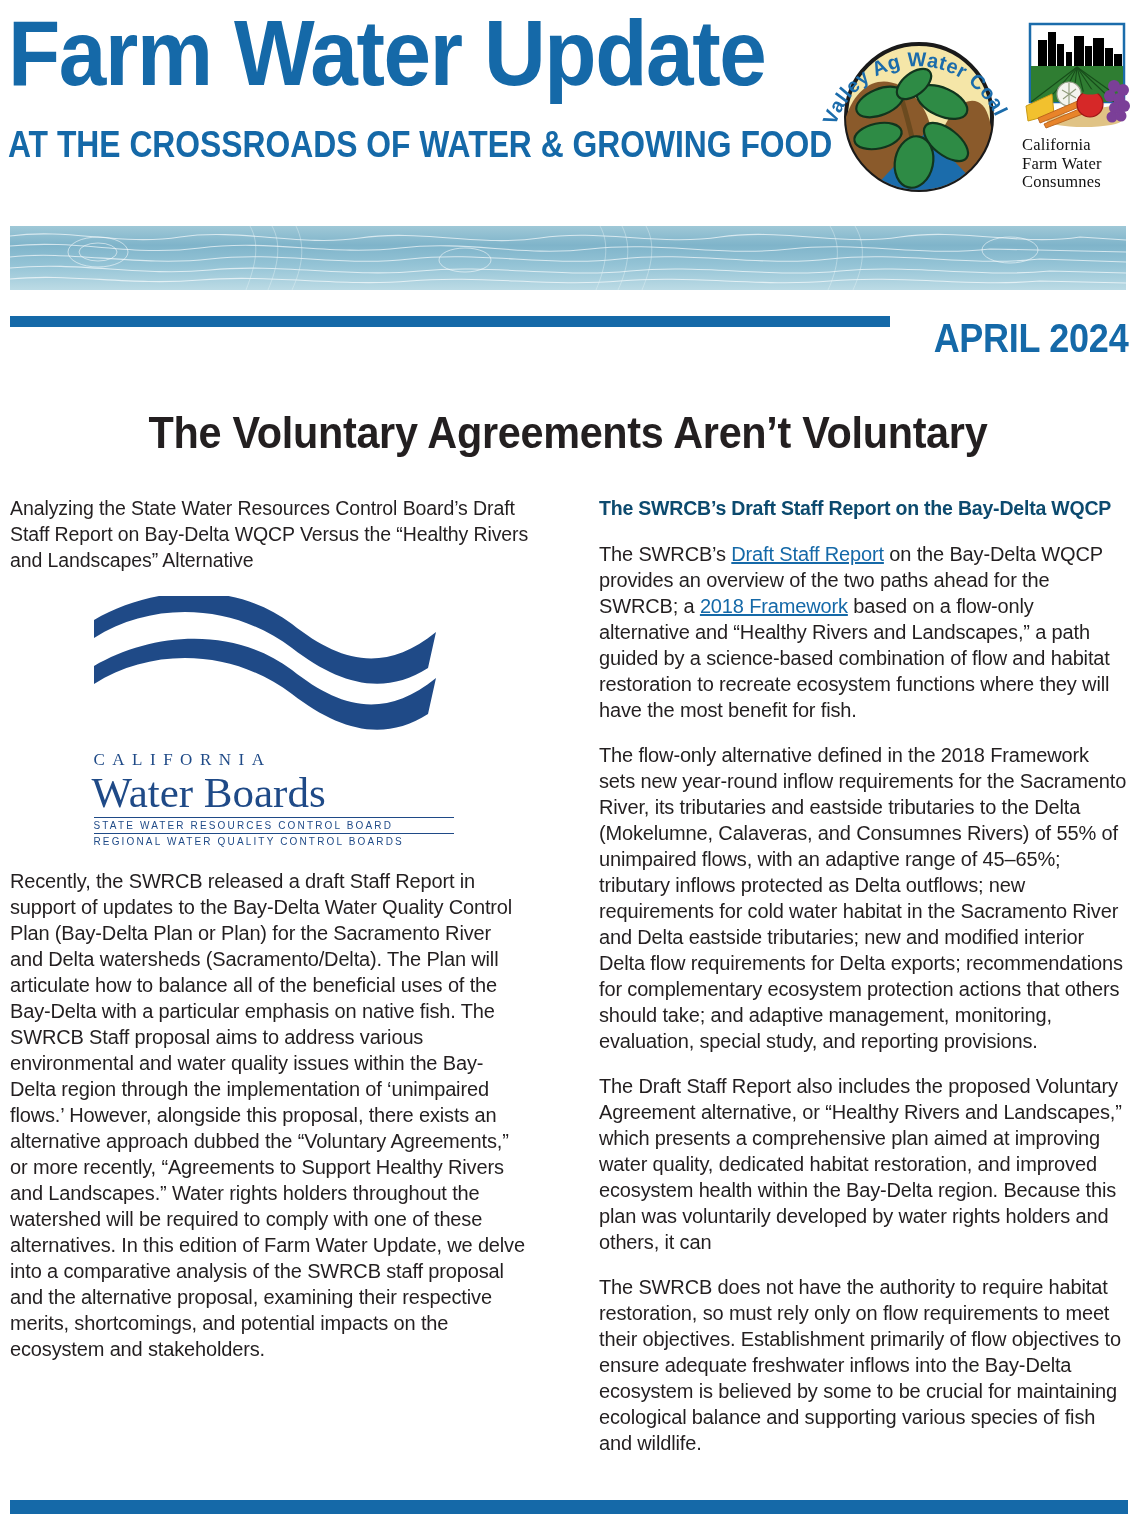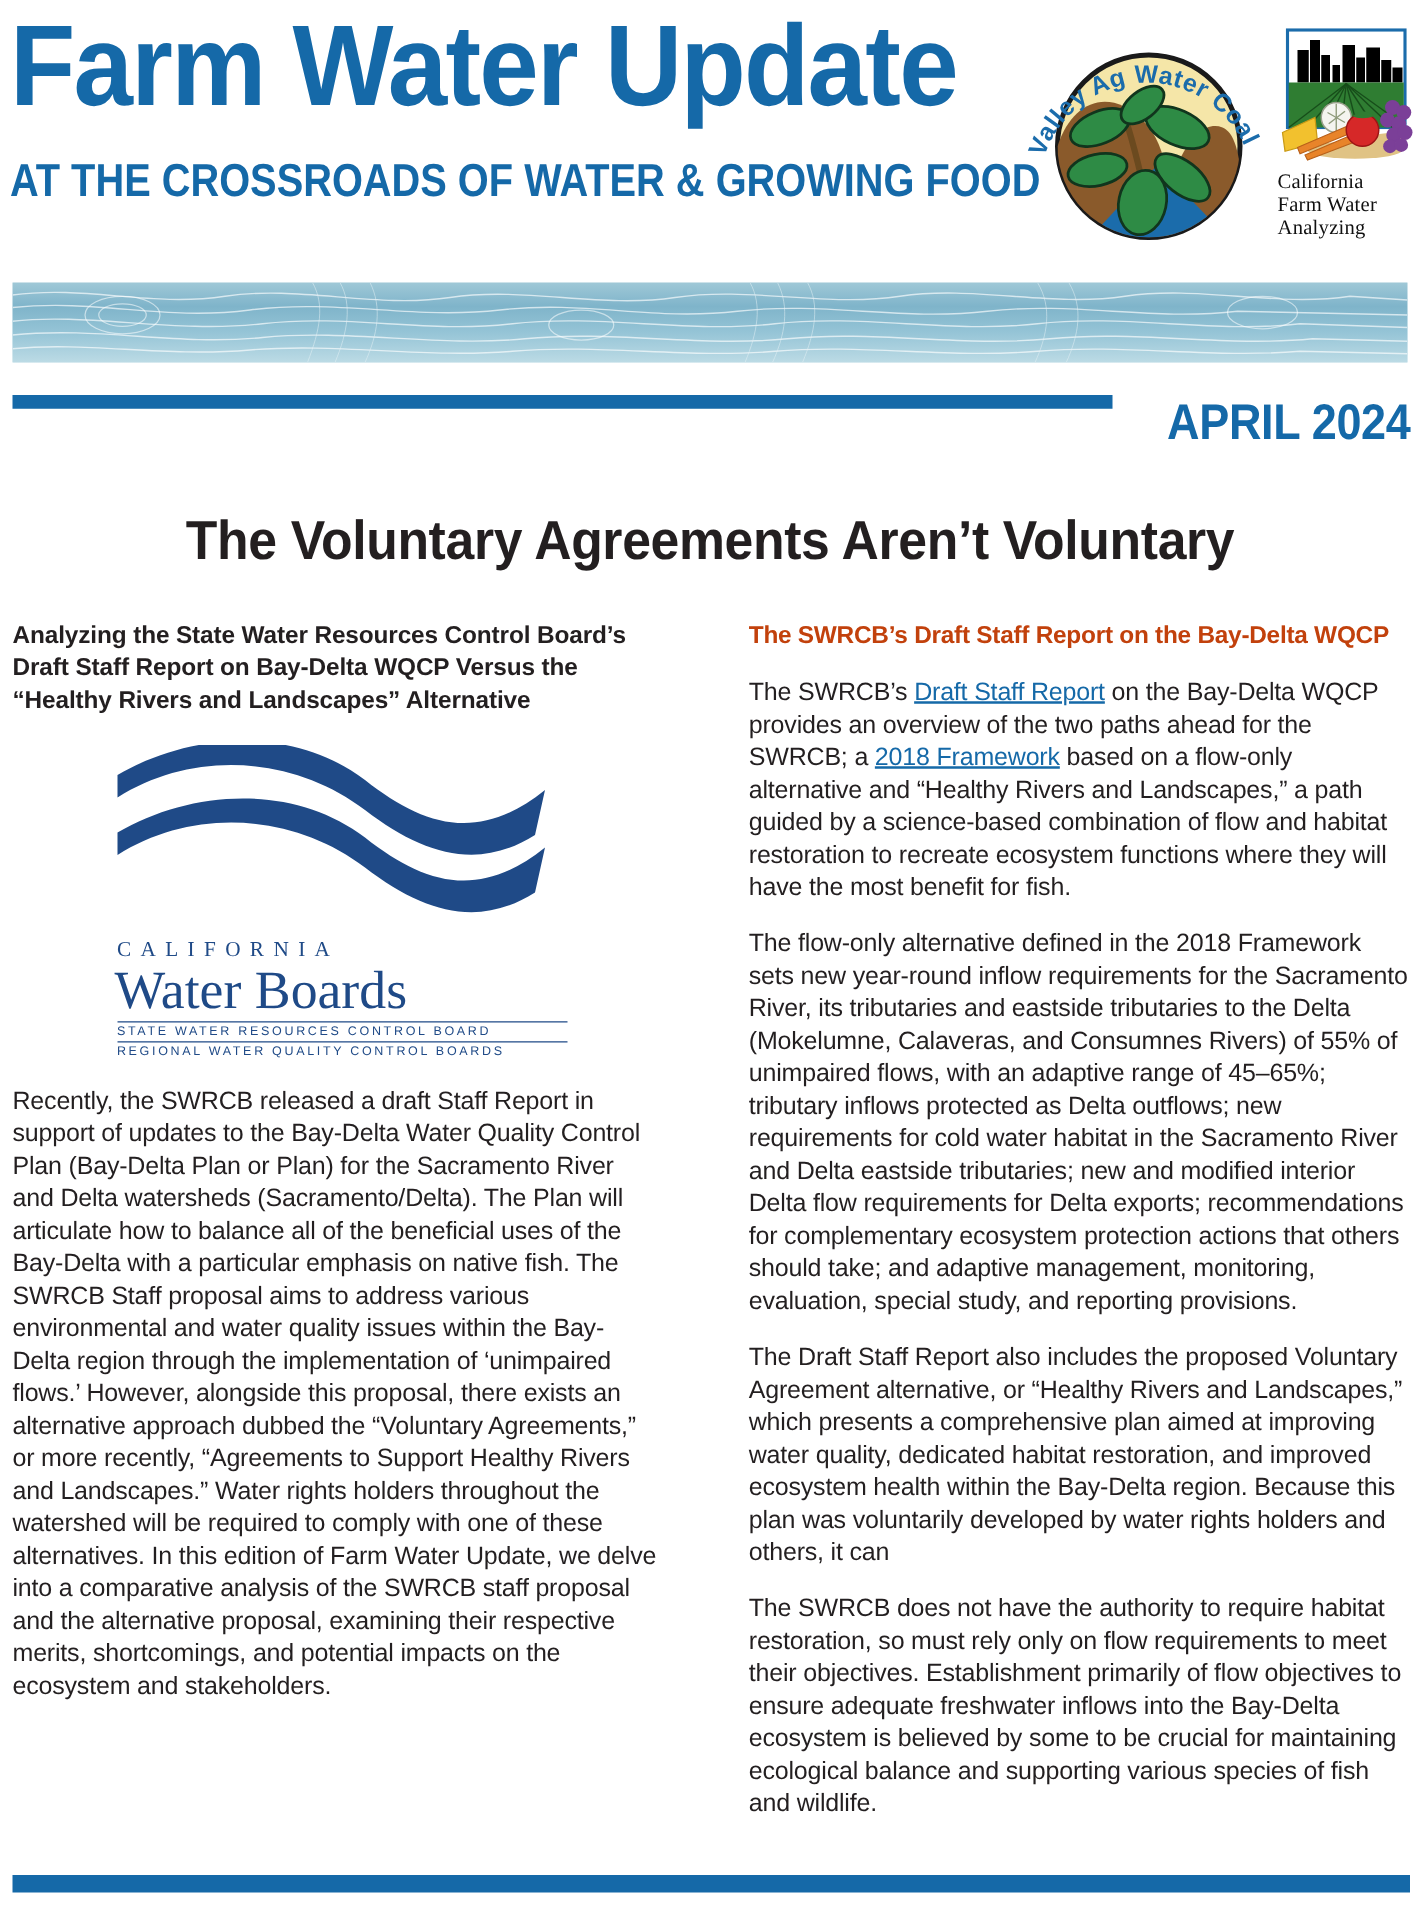--- a/index.html
+++ b/index.html
@@ -121,30 +121,30 @@
   .columns {
     display: flex;
     gap: 70px;
     margin: 38px 8px 0 10px;
   }
   .col { width: 519px; }
   .col-right { width: 528px; }
 
   .deck {
     font-size: 19.5px;
-    font-weight: bold;
+    font-weight: normal;
     line-height: 1.33;
     color: #231f20;
     letter-spacing: -0.1px;
   }
   .sub-head {
     font-size: 19.5px;
     font-weight: bold;
     line-height: 1.33;
-    color: #c2410c;
+    color: #0c4a6e;
     letter-spacing: -0.2px;
   }
   p.body {
     font-size: 20px;
     line-height: 1.30;
     color: #231f20;
     margin-top: 19px;
     letter-spacing: -0.15px;
   }
   p.body:first-of-type { margin-top: 19px; }
@@ -302,21 +302,21 @@
           <circle cx="97" cy="77" r="6"></circle>
         <circle cx="93" cy="86" r="6"></circle>
           <circle cx="102" cy="84" r="6"></circle>
         <circle cx="90" cy="95" r="5.5"></circle>
           <circle cx="99" cy="94" r="5.5"></circle>
       </g>
     </svg>
     <div class="cfwc-words">
       <div>California</div>
       <div>Farm Water</div>
-      <div>Analyzing</div>
+      <div>Consumnes</div>
     </div>
   </div>
 </div>
 
 <div class="water-banner">
   <svg viewBox="0 0 1116 64" preserveAspectRatio="none">
     <defs>
       <linearGradient id="wg" x1="0" y1="0" x2="0" y2="1">
         <stop offset="0%" stop-color="#9fc8d7"></stop>
         <stop offset="30%" stop-color="#7fb4ca"></stop>

